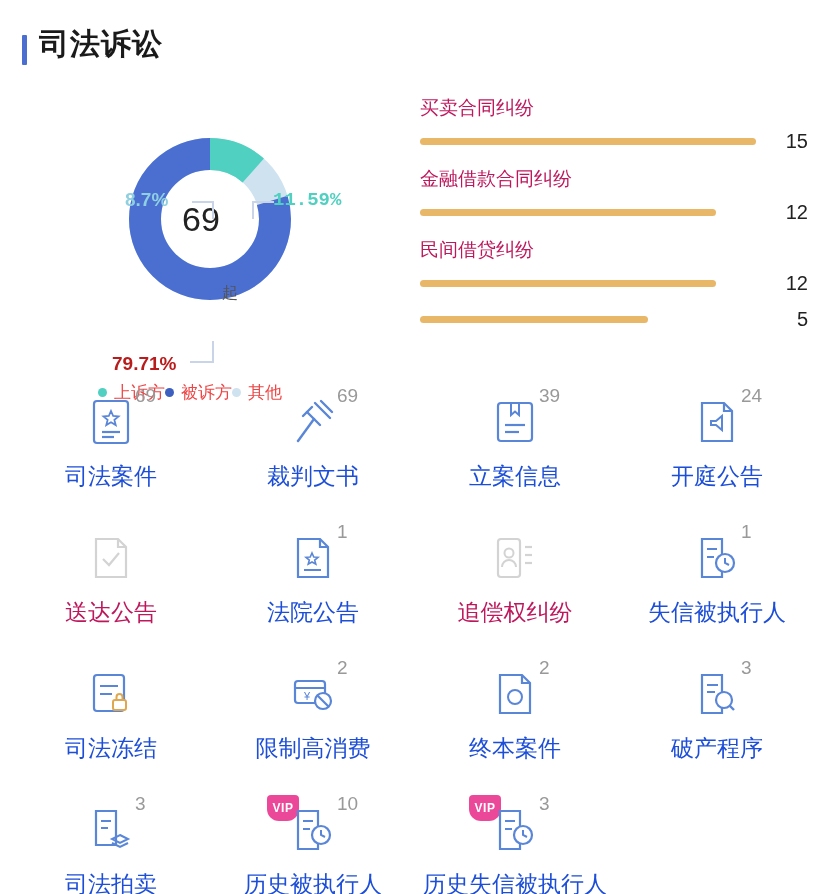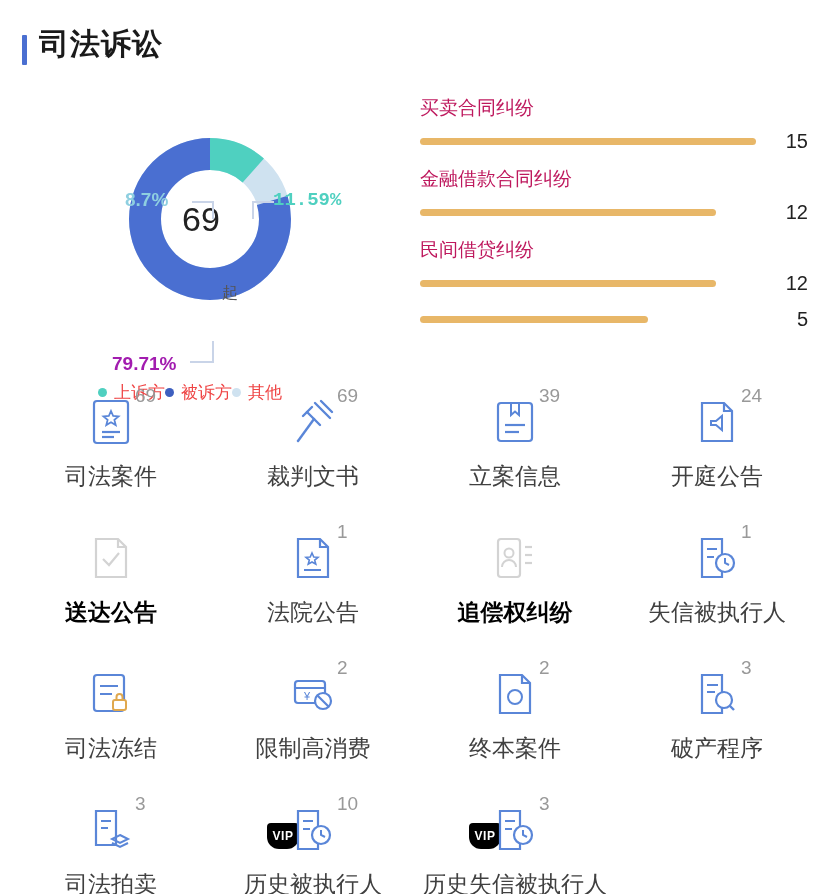--- a/index.html
+++ b/index.html
@@ -78,21 +78,21 @@
     margin-left: 2px;
   }
 
   .pct-label {
     position: absolute;
     font-size: 19px;
     font-weight: bold;
   }
   .pct-a { left: 105px; top: 108px; color: #8ecfe0; }   
   .pct-b { left: 253px; top: 108px; color: #4fd0c0; font-family: Liberation Mono, monospace; }   
-  .pct-c { left: 92px;  top: 272px; color: #a21caf; }   
+  .pct-c { left: 92px;  top: 272px; color: #b91c1c; }   
 
   .leader {
     position: absolute;
     border-color: #c9d4e8;
     border-style: solid;
   }
   .leader-a { left: 172px; top: 120px; width: 20px; height: 16px; border-width: 2px 2px 0 0; }
   .leader-b { left: 232px; top: 120px; width: 20px; height: 16px; border-width: 2px 0 0 2px; }
   .leader-c { left: 170px; top: 260px; width: 22px; height: 20px; border-width: 0 2px 2px 0; }
 
@@ -171,43 +171,42 @@
     position: absolute;
     top: 0px;
     left: 50%;
     margin-left: 24px;
     font-size: 19px;
     color: #999;
   }
   .cell-label {
     margin-top: 14px;
     font-size: 23px;
-    color: #404040;
+    color: #1d4ed8;
     white-space: nowrap;
   }
-  .cell.disabled .cell-label { color: #000000; font-weight: bold; }
+  .cell.disabled .cell-label { color: #be185d; }
   .cell.disabled .cell-count { color: #cfcfcf; }
 
   .vip-badge {
     position: absolute;
     top: 2px;
     left: 50%;
     margin-left: -46px;
     width: 32px;
     height: 26px;
-    background: #000000;
+    background: #ec4899;
     color: #ffffff;
     font-size: 12px;
     font-weight: bold;
     display: flex;
     align-items: center;
     justify-content: center;
     border-radius: 4px 4px 12px 12px;
     letter-spacing: 0.5px;
-    margin-top: 28px;
   }
 
   svg { display: block; }
 </style>
 </head>
 <body>
 
 <div class="header">
   <div class="header-bar"></div>
   <div class="header-title">司法诉讼</div>

